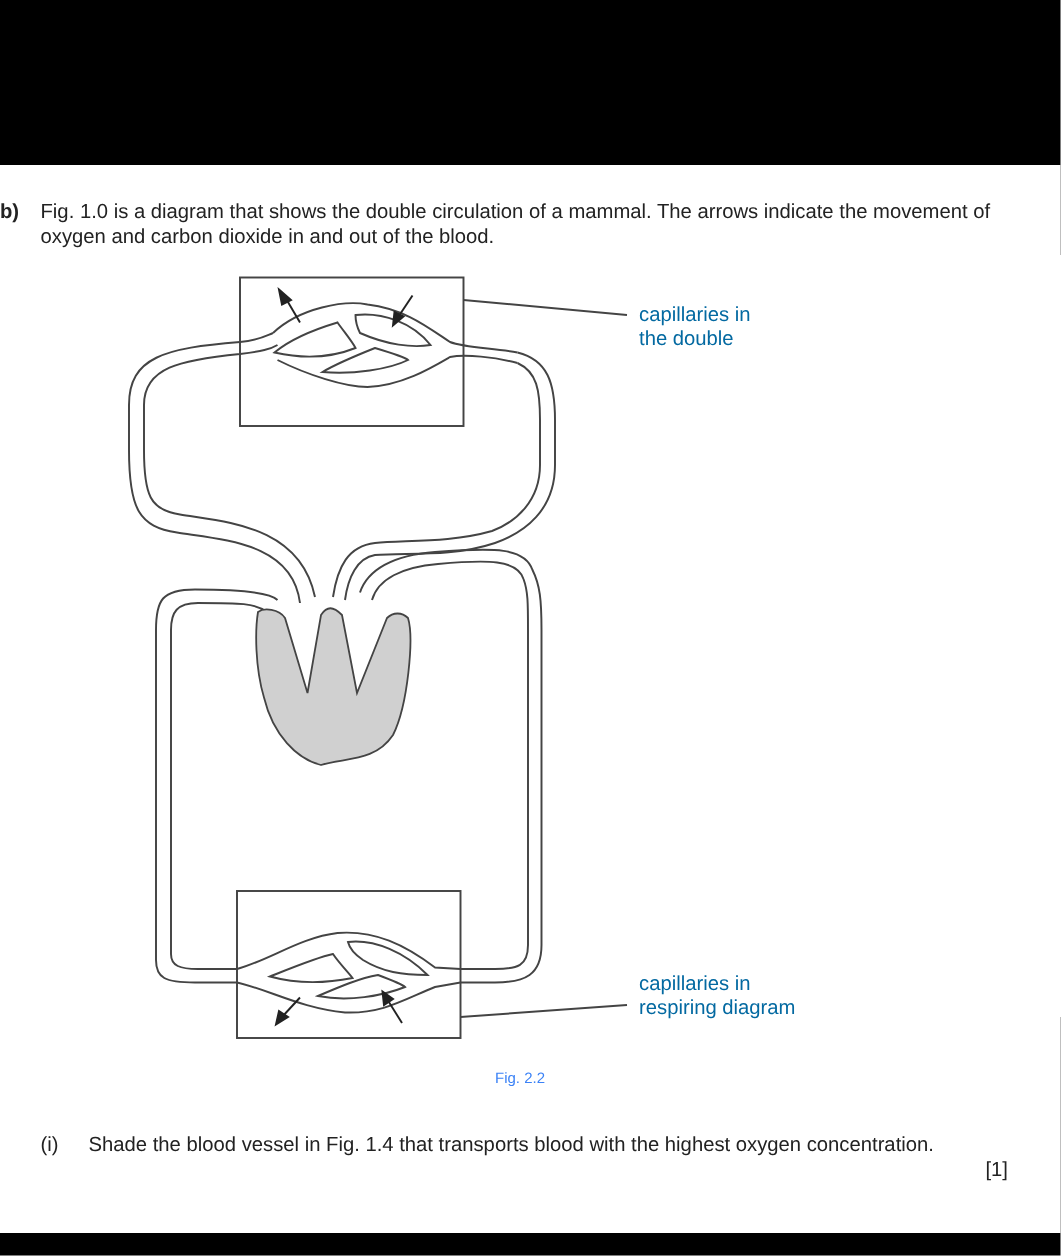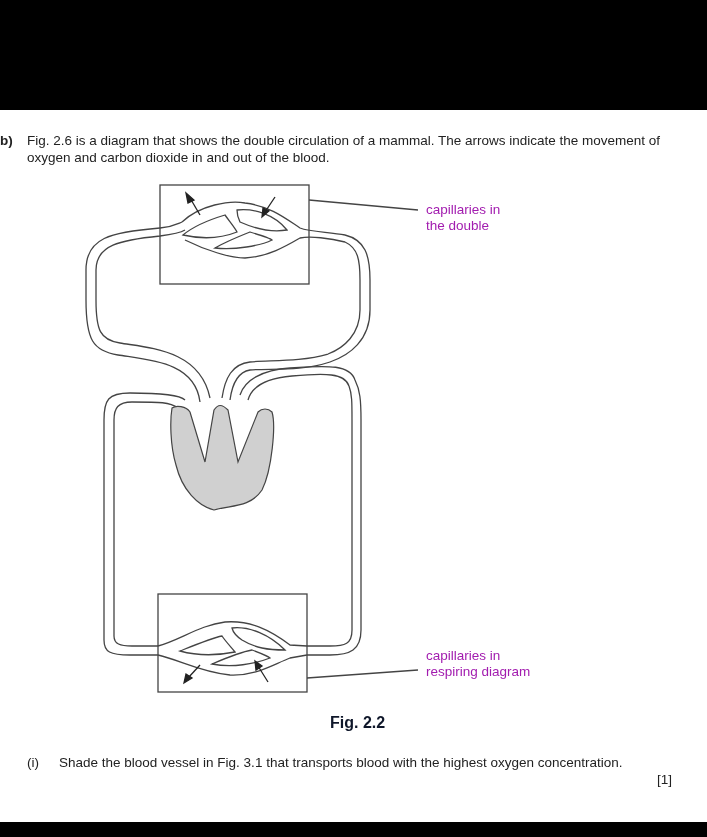--- a/index.html
+++ b/index.html
@@ -2,36 +2,36 @@
 <html><head>
 <meta charset="utf-8">
 <style>
   html, body { margin:0; padding:0; }
   body { width:707px; height:837px; background:#000; position:relative; overflow:hidden;
          font-family:"Liberation Sans", sans-serif; }
   .page { position:absolute; left:0; top:110px; width:707px; height:712px; background:#fff; }
   .q-head { position:absolute; left:0; top:22px; width:690px; font-size:13.5px; line-height:17px; color:#222; }
   .q-head .num { position:absolute; left:0; top:0; font-weight:bold; }
   .q-head .txt { position:absolute; left:27px; top:0; width:660px; }
-  .label { position:absolute; font-size:13.5px; line-height:16px; color:#a21caf; }
-  .fig-cap { position:absolute; left:330px; top:604px; font-weight:bold; font-size:16px; color:#0f172a; }
+  .label { position:absolute; font-size:13.5px; line-height:16px; color:#0369a1; }
+  .fig-cap { position:absolute; left:330px; top:604px; font-weight:normal; font-size:10px; color:#3b82f6; }
   .sub-q { position:absolute; left:27px; top:644px; width:645px; font-size:13.5px; line-height:17px; color:#222; }
   .sub-q .num { position:absolute; left:0; top:0; }
   .sub-q .txt { position:absolute; left:32px; top:0; width:610px; text-align:justify; text-align-last:left; }
   .sub-q .mark { position:absolute; right:0; top:17px; }
   svg { position:absolute; left:0; top:0; }
 </style>
 </head>
 <body>
 
 <div class="page">
 
   <div class="q-head">
     <span class="num">b)</span>
-    <span class="txt">Fig. 2.6 is a diagram that shows the double circulation of a mammal. The arrows indicate the movement of oxygen and carbon dioxide in and out of the blood.</span>
+    <span class="txt">Fig. 1.0 is a diagram that shows the double circulation of a mammal. The arrows indicate the movement of oxygen and carbon dioxide in and out of the blood.</span>
   </div>
 
   <svg width="707" height="712" viewBox="0 110 707 712">
     <g fill="none" stroke="#444" stroke-width="1.3">
 
       <rect x="160" y="185" width="149" height="99"></rect>
       <line x1="309" y1="200" x2="418" y2="210"></line>
 
       <rect x="158" y="594" width="149" height="98"></rect>
       <line x1="307" y1="678" x2="418" y2="670"></line>
@@ -82,16 +82,16 @@
   </div>
   <div class="label" style="left:426px;top:538px;">
     <div>capillaries in</div>
     <div>respiring diagram</div>
   </div>
 
   <div class="fig-cap">Fig. 2.2</div>
 
   <div class="sub-q">
     <span class="num">(i)</span>
-    <span class="txt">Shade the blood vessel in Fig. 3.1 that transports blood with the highest oxygen concentration.</span>
+    <span class="txt">Shade the blood vessel in Fig. 1.4 that transports blood with the highest oxygen concentration.</span>
     <span class="mark">[1]</span>
   </div>
 </div>
 
 </body></html>

